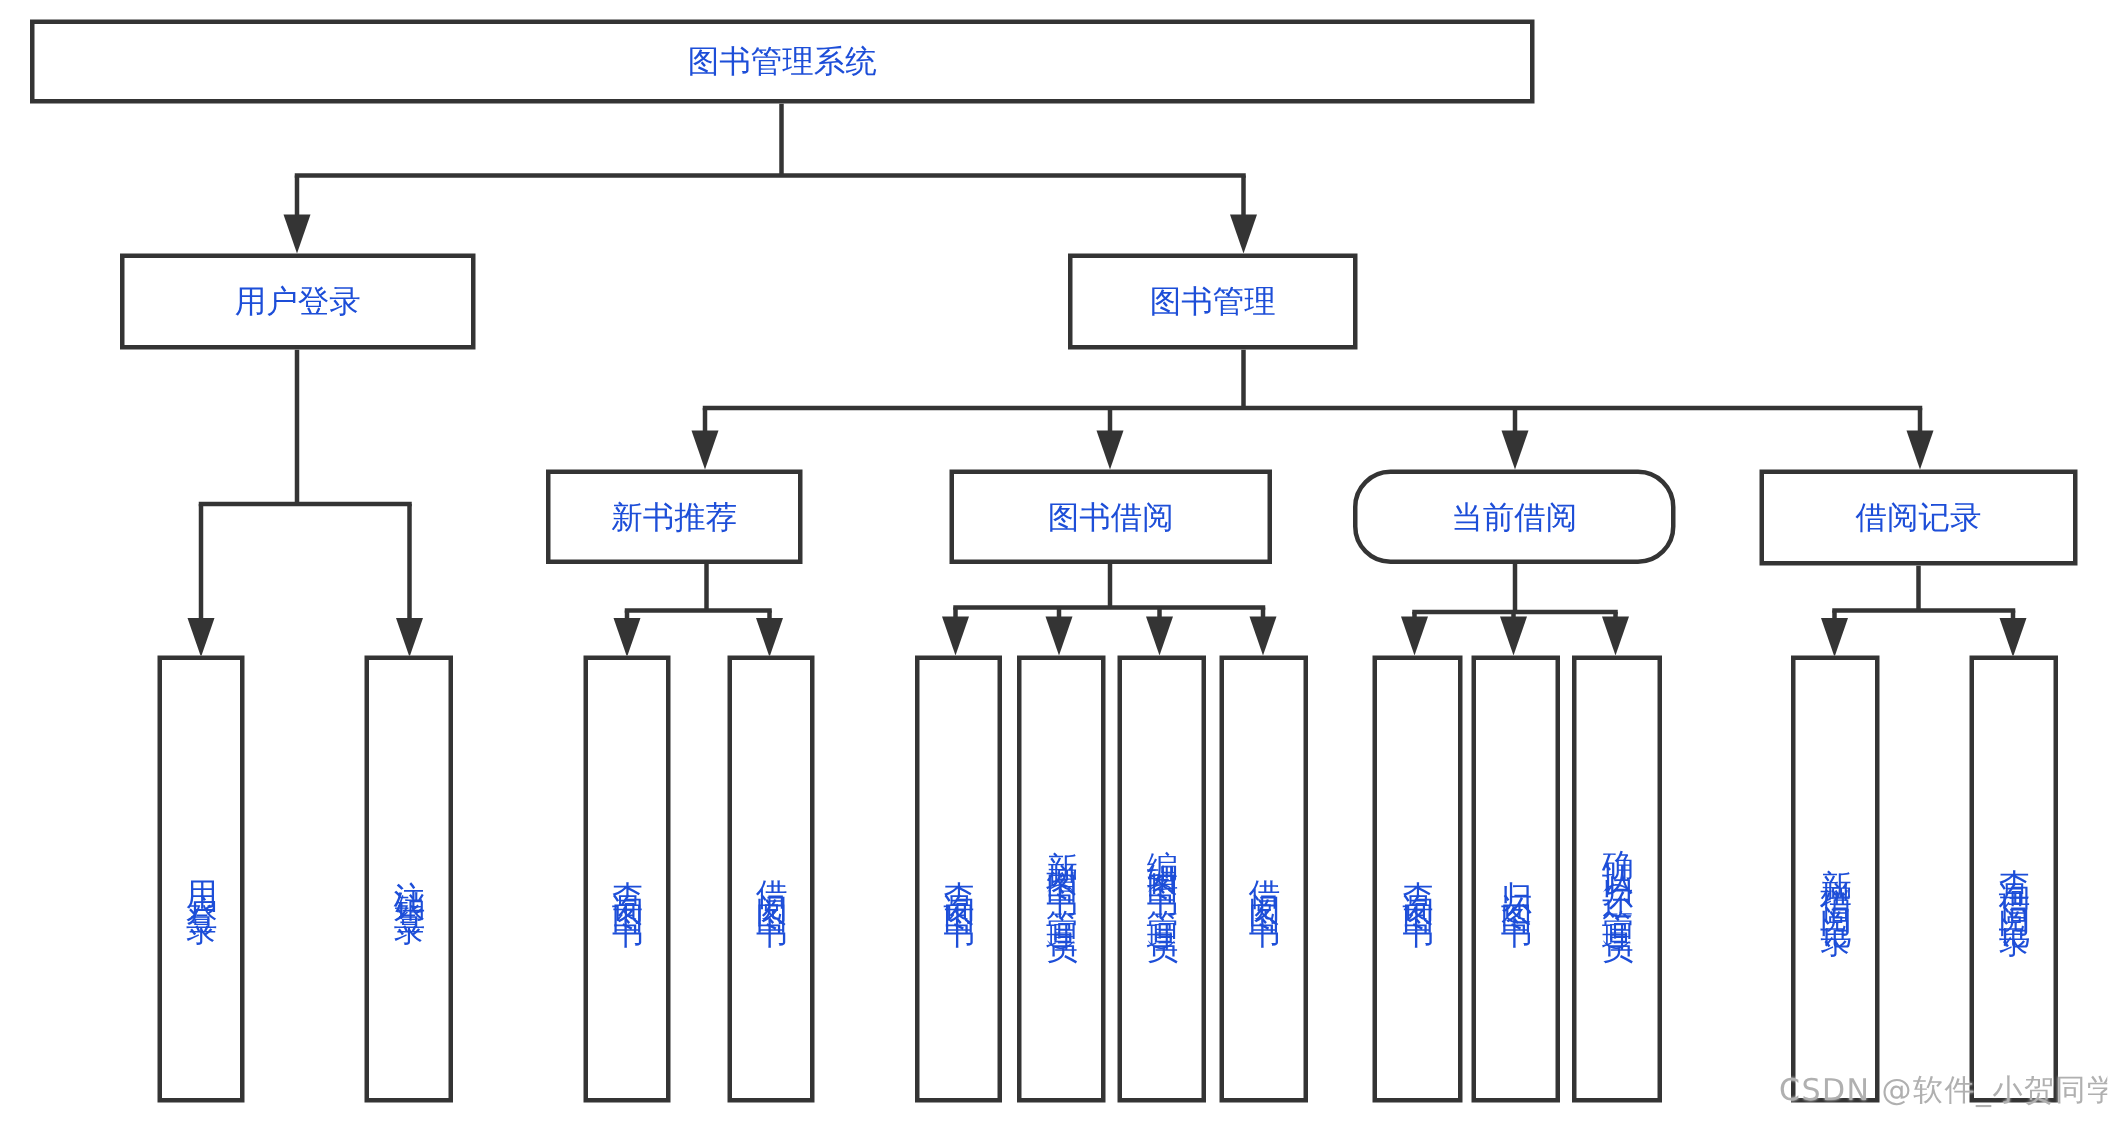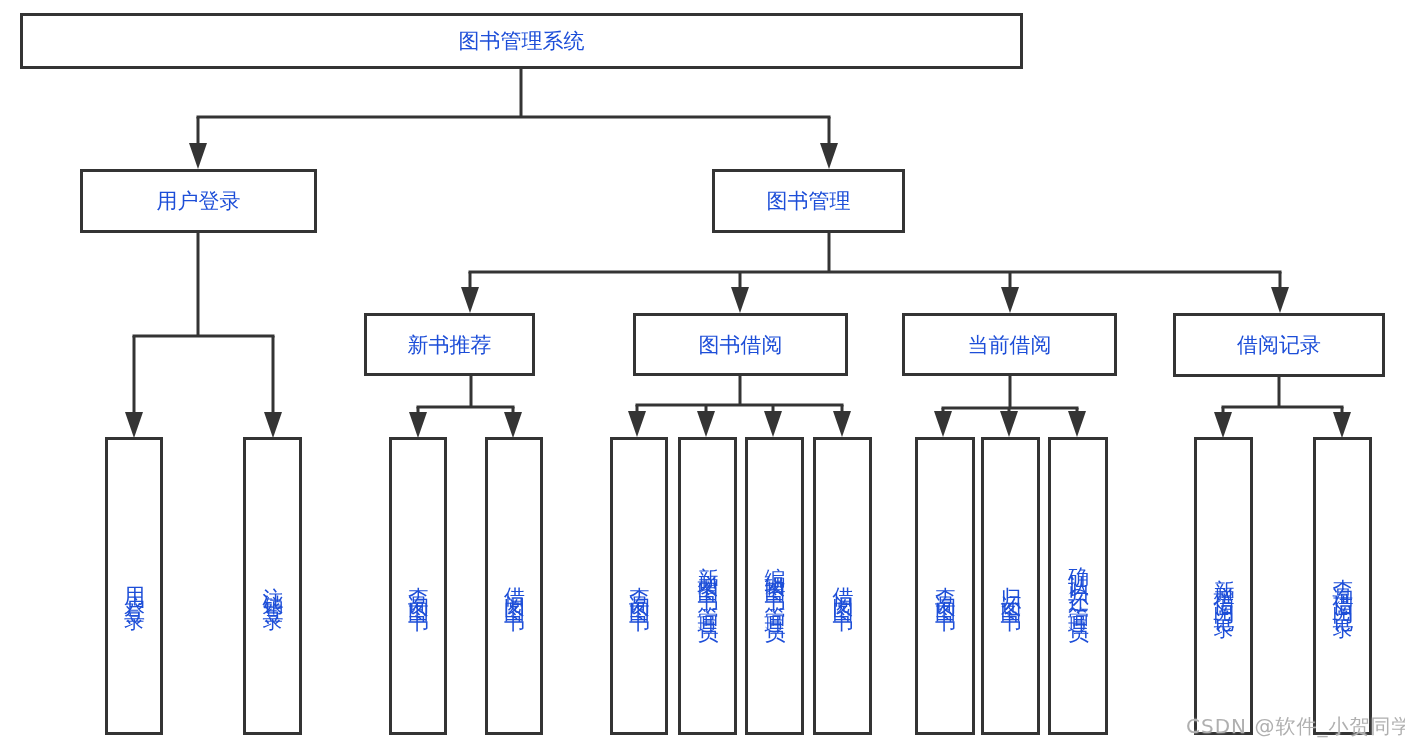--- a/index.html
+++ b/index.html
@@ -131,21 +131,21 @@
     </g>
   </svg>
 
   <div class="hbox" style="left:20px; top:13px; width:1003px; height:56px;">图书管理系统</div>
 
   <div class="hbox" style="left:80px; top:169px; width:237px; height:64px;">用户登录</div>
   <div class="hbox" style="left:712px; top:169px; width:193px; height:64px;">图书管理</div>
 
   <div class="hbox" style="left:364px; top:313px; width:171px; height:63px;">新书推荐</div>
   <div class="hbox" style="left:633px; top:313px; width:215px; height:63px;">图书借阅</div>
-  <div class="hbox" style="left:902px; top:313px; width:215px; height:63px;">当前借阅</div>
+  <div class="hbox" style="left:902px; top:313px; width:215px; height:63px;border-radius:25px;">当前借阅</div>
   <div class="hbox" style="left:1173px; top:313px; width:212px; height:64px;">借阅记录</div>
 
   <div class="vbox" style="left:105px; top:437px; width:58px; height:298px;">用户登录</div>
   <div class="vbox" style="left:243px; top:437px; width:59px; height:298px;">注销登录</div>
 
   <div class="vbox" style="left:389px; top:437px; width:58px; height:298px;">查询图书</div>
   <div class="vbox" style="left:485px; top:437px; width:58px; height:298px;">借阅图书</div>
 
   <div class="vbox" style="left:610px; top:437px; width:58px; height:298px;">查询图书</div>
   <div class="vbox" style="left:678px; top:437px; width:59px; height:298px;">新增图书（管理员）</div>

